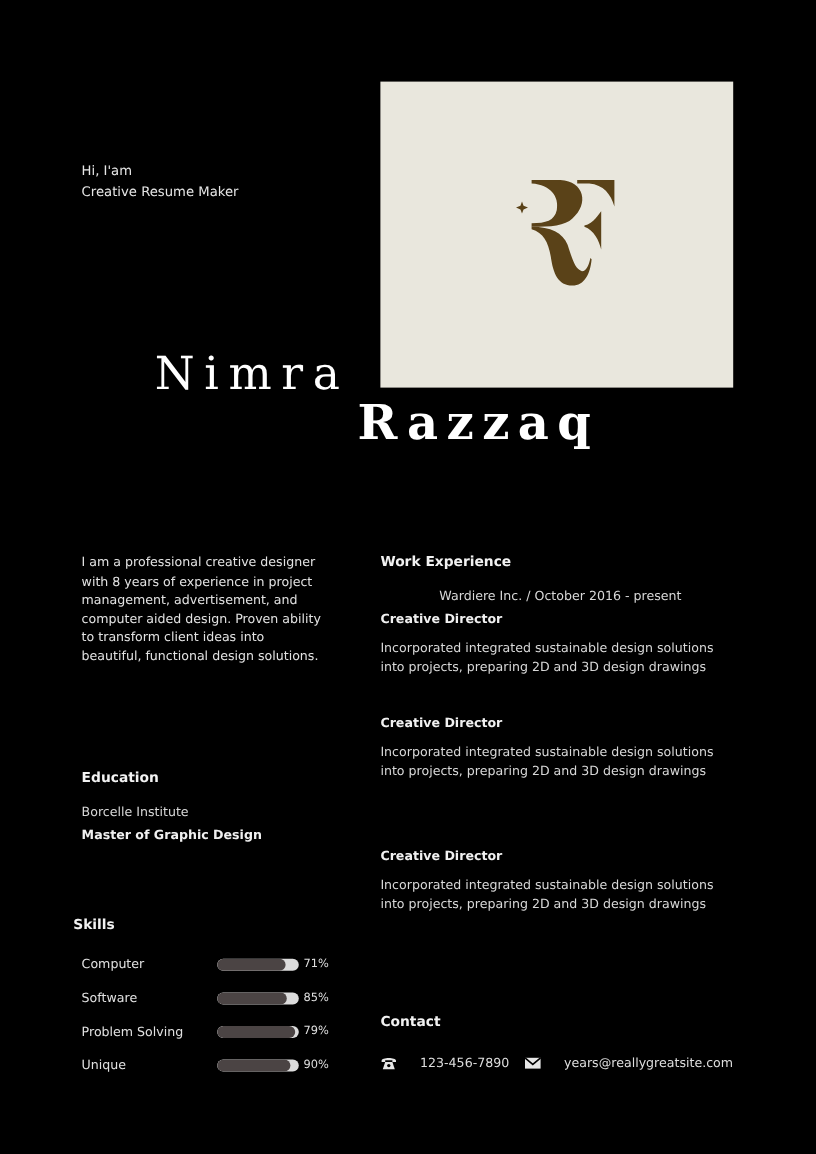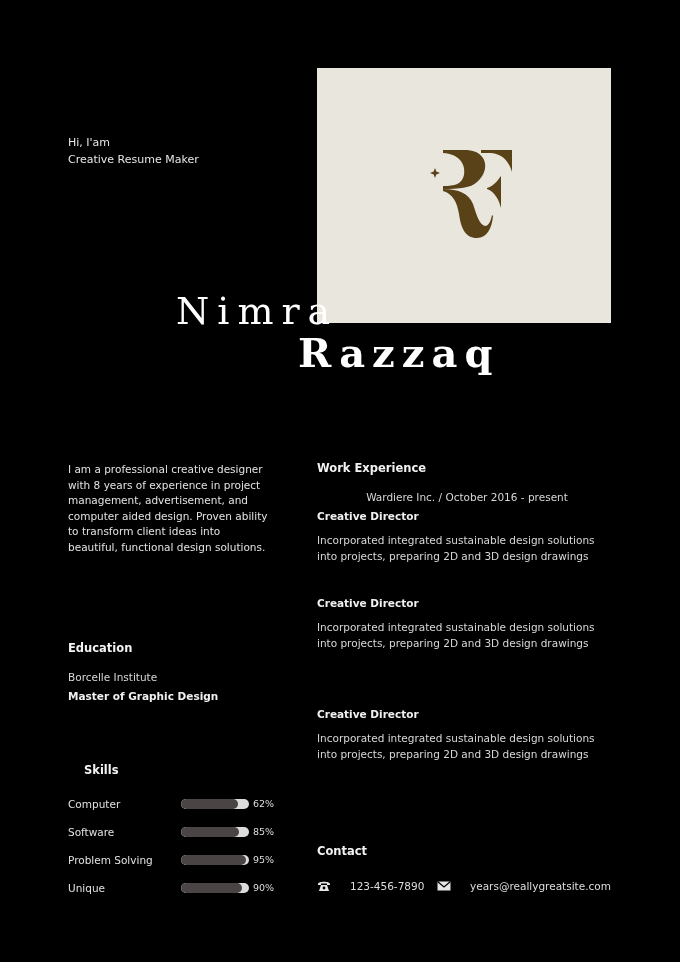--- a/index.html
+++ b/index.html
@@ -8,32 +8,32 @@
     font-family: "DejaVu Sans", sans-serif; color: #e8e8e8;
   }
   .abs { position: absolute; }
   .intro { left: 68px; top: 134px; font-size: 11px; line-height: 17px; color: #e6e6e6; }
   .photo-box {
     left: 317px; top: 68px; width: 294px; height: 255px; background: #e9e7dd;
   }
   .monogram { position: absolute; left: 112px; top: 74px; width: 90px; height: 100px; }
   .first-name {
     left: 129px; top: 288px; font-family: "DejaVu Serif", serif; font-size: 38px;
-    letter-spacing: 8px; color: #fff; font-weight: normal; line-height: 46px; margin-left: 47px;
+    letter-spacing: 8px; color: #fff; font-weight: normal; line-height: 46px;
   }
   .last-name {
     left: 298px; top: 330px; font-family: "DejaVu Serif", serif; font-size: 40px;
     letter-spacing: 7px; color: #fff; font-weight: bold; line-height: 46px;
   }
   .about { left: 68px; top: 462px; width: 200px; font-size: 10.5px; line-height: 15.5px; color: #e2e2e2; }
   .h { font-size: 11.5px; font-weight: bold; color: #f2f2f2; }
   .edu-title { left: 68px; top: 641px; }
   .edu-inst { left: 68px; top: 671px; font-size: 10.5px; color: #d8d8d8; }
   .edu-degree { left: 68px; top: 690px; font-size: 10.5px; font-weight: bold; color: #f0f0f0; }
-  .skills-title { left: 84px; top: 763px; }
+  .skills-title { left: 61px; top: 763px; }
   .skill-row { left: 68px; width: 220px; height: 16px; font-size: 10.5px; color: #e0e0e0; }
   .skill-row .lbl { position: absolute; left: 0; top: 0; line-height: 16px; }
   .skill-row .bar {
     position: absolute; left: 113px; top: 3px; width: 68px; height: 10px; border-radius: 5px;
     background: #dcdcdc; overflow: hidden;
   }
   .skill-row .fill { height: 100%; background: #4b4444; border-radius: 5px; }
   .skill-row .pct { position: absolute; left: 185px; top: 0; line-height: 16px; font-size: 9.5px; color: #dedede; }
   .work-title { left: 317px; top: 461px; }
   .job { left: 317px; width: 300px; }
@@ -74,35 +74,35 @@
 <div class="abs edu-inst">Borcelle Institute</div>
 <div class="abs edu-degree">Master of Graphic Design</div>
 
 <div class="abs h skills-title">Skills</div>
 
 <div class="abs skill-row" style="top:796px">
   <span class="lbl">Computer</span>
   <div class="bar">
       <div class="fill" style="width:84%"></div>
     </div>
-  <span class="pct">62%</span>
+  <span class="pct">71%</span>
 </div>
 <div class="abs skill-row" style="top:824px">
   <span class="lbl">Software</span>
   <div class="bar">
       <div class="fill" style="width:85%"></div>
     </div>
   <span class="pct">85%</span>
 </div>
 <div class="abs skill-row" style="top:852px">
   <span class="lbl">Problem Solving</span>
   <div class="bar">
       <div class="fill" style="width:95%"></div>
     </div>
-  <span class="pct">95%</span>
+  <span class="pct">79%</span>
 </div>
 <div class="abs skill-row" style="top:880px">
   <span class="lbl">Unique</span>
   <div class="bar">
       <div class="fill" style="width:90%"></div>
     </div>
   <span class="pct">90%</span>
 </div>
 
 <div class="abs h work-title">Work Experience</div>

